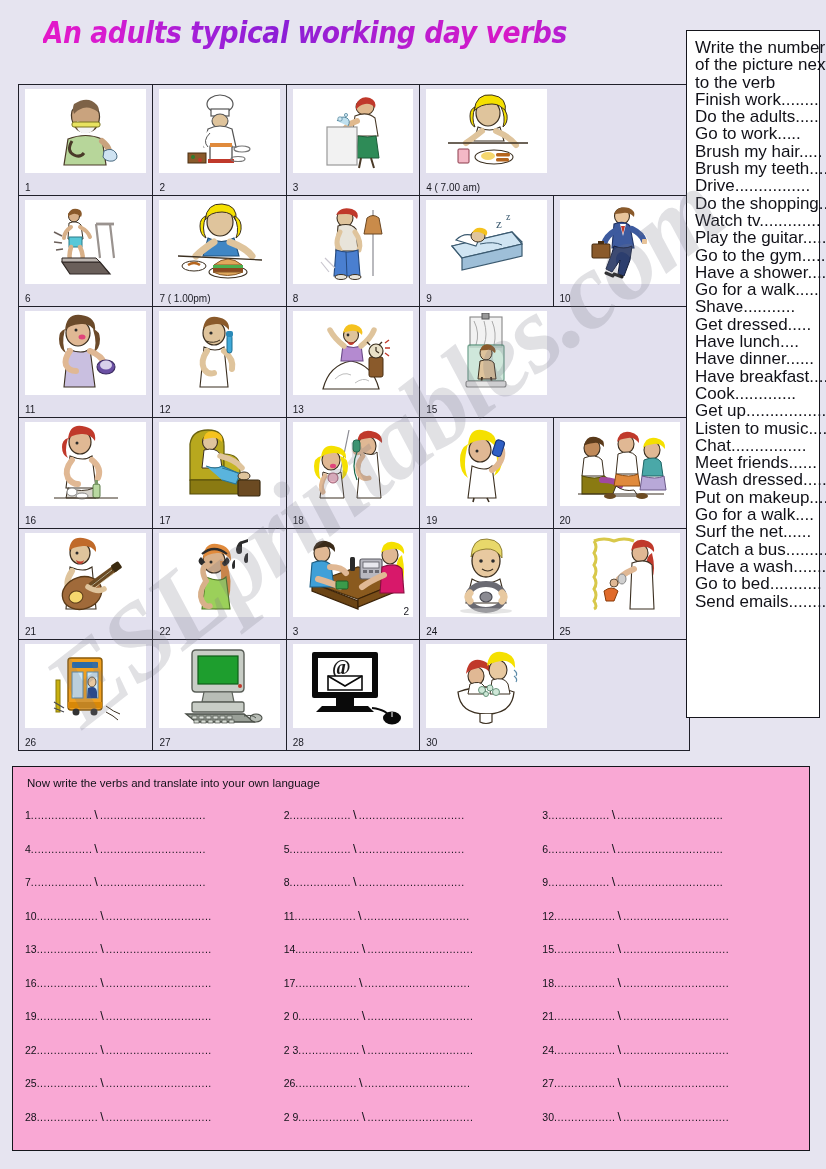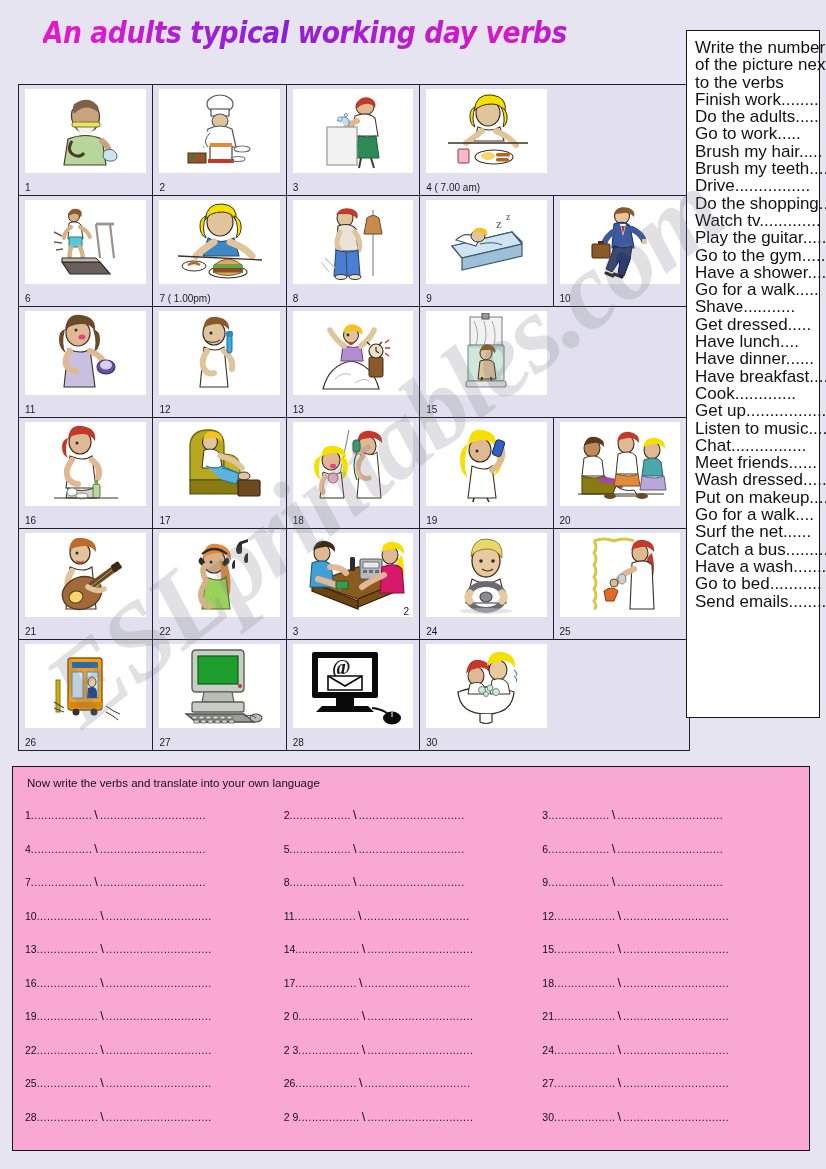--- a/index.html
+++ b/index.html
@@ -753,21 +753,21 @@
   </svg>
         </div>
         <div class="cell-label">30</div>
       </div>
     </div>
   </div>
 
 <div id="verb-panel">
     <div class="verb-intro-line">Write the number</div>
     <div class="verb-intro-line">of the picture next</div>
-    <div class="verb-intro-line">to the verbs</div>
+    <div class="verb-intro-line">to the verb</div>
     <div class="verb-item">Finish work........</div>
     <div class="verb-item">Do the adults.....</div>
     <div class="verb-item">Go to work.....</div>
     <div class="verb-item">Brush my hair.....</div>
     <div class="verb-item">Brush my teeth......</div>
     <div class="verb-item">Drive................</div>
     <div class="verb-item">Do the shopping....</div>
     <div class="verb-item">Watch tv.............</div>
     <div class="verb-item">Play the guitar.....</div>
     <div class="verb-item">Go to the gym.....</div>

